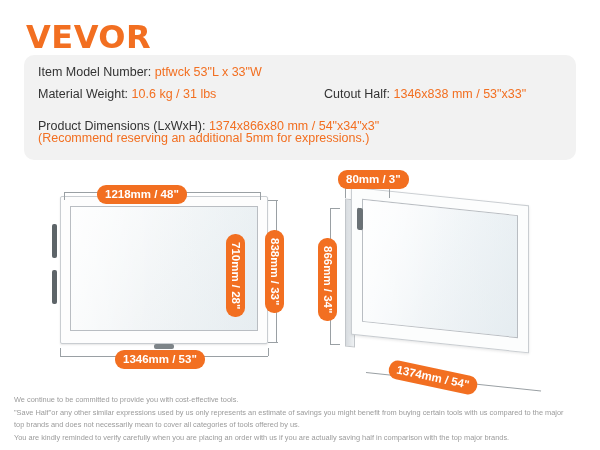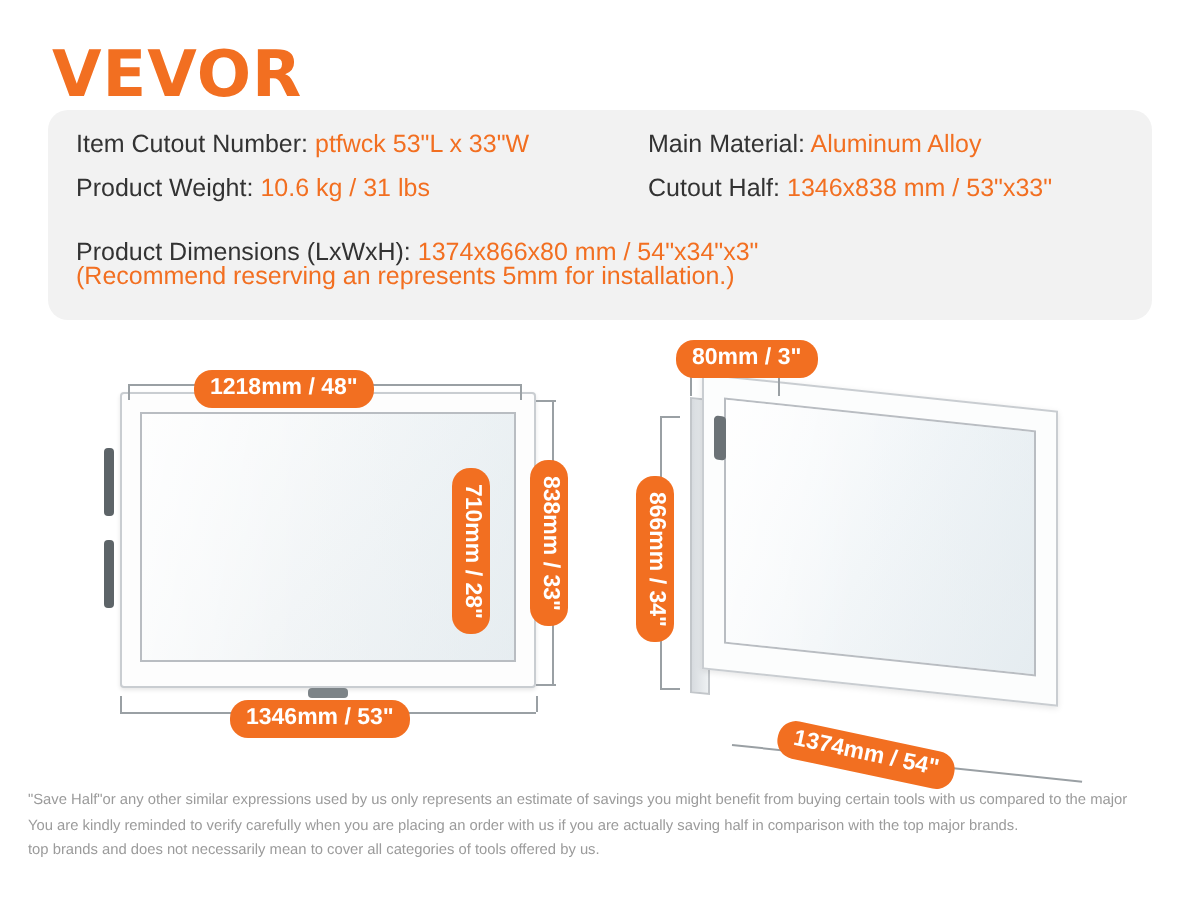--- a/index.html
+++ b/index.html
@@ -199,40 +199,36 @@
 </style>
 </head>
 <body>
 
 <div class="page">
 
   <div class="brand">VEVOR</div>
 
   <div class="spec-panel">
     <div class="spec-row r1l">
-      <span class="spec-label">Item Cutout Number:</span>
+      <span class="spec-label">Item Model Number:</span>
       <span class="spec-value">ptfwck 53"L x 33"W</span>
     </div>
-    <div class="spec-row r1r">
-      <span class="spec-label">Main Material:</span>
-      <span class="spec-value">Aluminum Alloy</span>
-    </div>
     <div class="spec-row r2l">
-      <span class="spec-label">Product Weight:</span>
+      <span class="spec-label">Material Weight:</span>
       <span class="spec-value">10.6 kg / 31 lbs</span>
     </div>
     <div class="spec-row r2r">
       <span class="spec-label">Cutout Half:</span>
       <span class="spec-value">1346x838 mm / 53"x33"</span>
     </div>
     <div class="spec-row r3">
       <span class="spec-label">Product Dimensions (LxWxH):</span>
       <span class="spec-value">1374x866x80 mm / 54"x34"x3"</span>
     </div>
-    <div class="spec-row r4">(Recommend reserving an represents 5mm for installation.)</div>
+    <div class="spec-row r4">(Recommend reserving an additional 5mm for expressions.)</div>
   </div>
 
   <div class="left-fig">
     <div class="frame-outer">
       <div class="frame-inner">
         <div class="glass-sheen"></div>
       </div>
     </div>
     <div class="hinge h1"></div>
     <div class="hinge h2"></div>
@@ -274,18 +270,19 @@
   <div class="gray-line h" style="left:330px; top:208px; width:10px;"></div>
   <div class="gray-line h" style="left:330px; top:344px; width:10px;"></div>
 
   <div class="gray-line h" style="left:366px; top:372px; width:176px; transform:rotate(6deg); transform-origin:left center;"></div>
 
   <div class="pill" style="left:338px; top:170px;">80mm / 3"</div>
   <div class="pill vert" style="left:318px; top:238px;">866mm / 34"</div>
   <div class="pill rot" style="left:388px; top:368px;">1374mm / 54"</div>
 
   <div class="footer">
+    <p>We continue to be committed to provide you with cost-effective tools.</p>
     <p>"Save Half"or any other similar expressions used by us only represents an estimate of savings you might benefit from buying certain tools with us compared to the major</p>
+    <p>top brands and does not necessarily mean to cover all categories of tools offered by us.</p>
     <p>You are kindly reminded to verify carefully when you are placing an order with us if you are actually saving half in comparison with the top major brands.</p>
-    <p>top brands and does not necessarily mean to cover all categories of tools offered by us.</p>
   </div>
 
 </div>
 
 </body></html>

